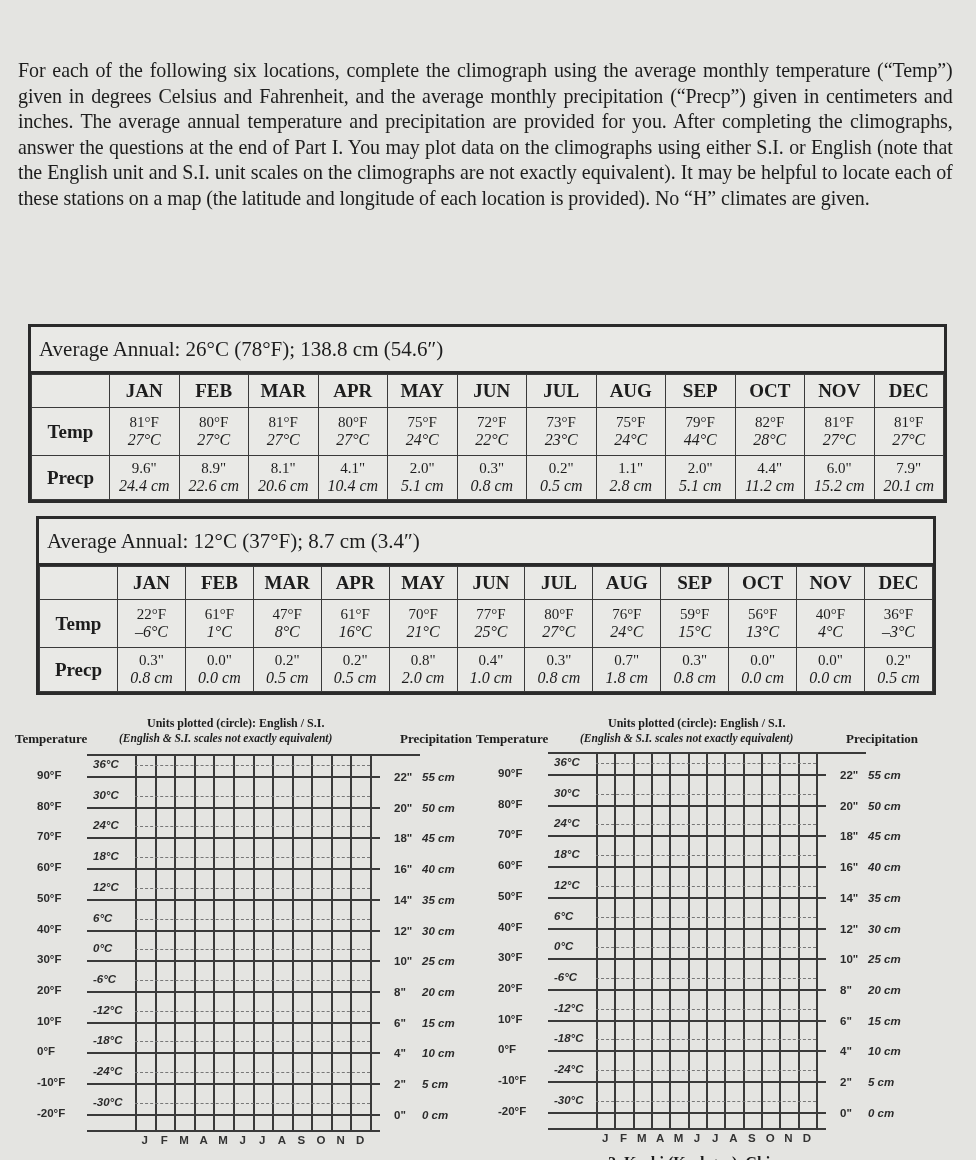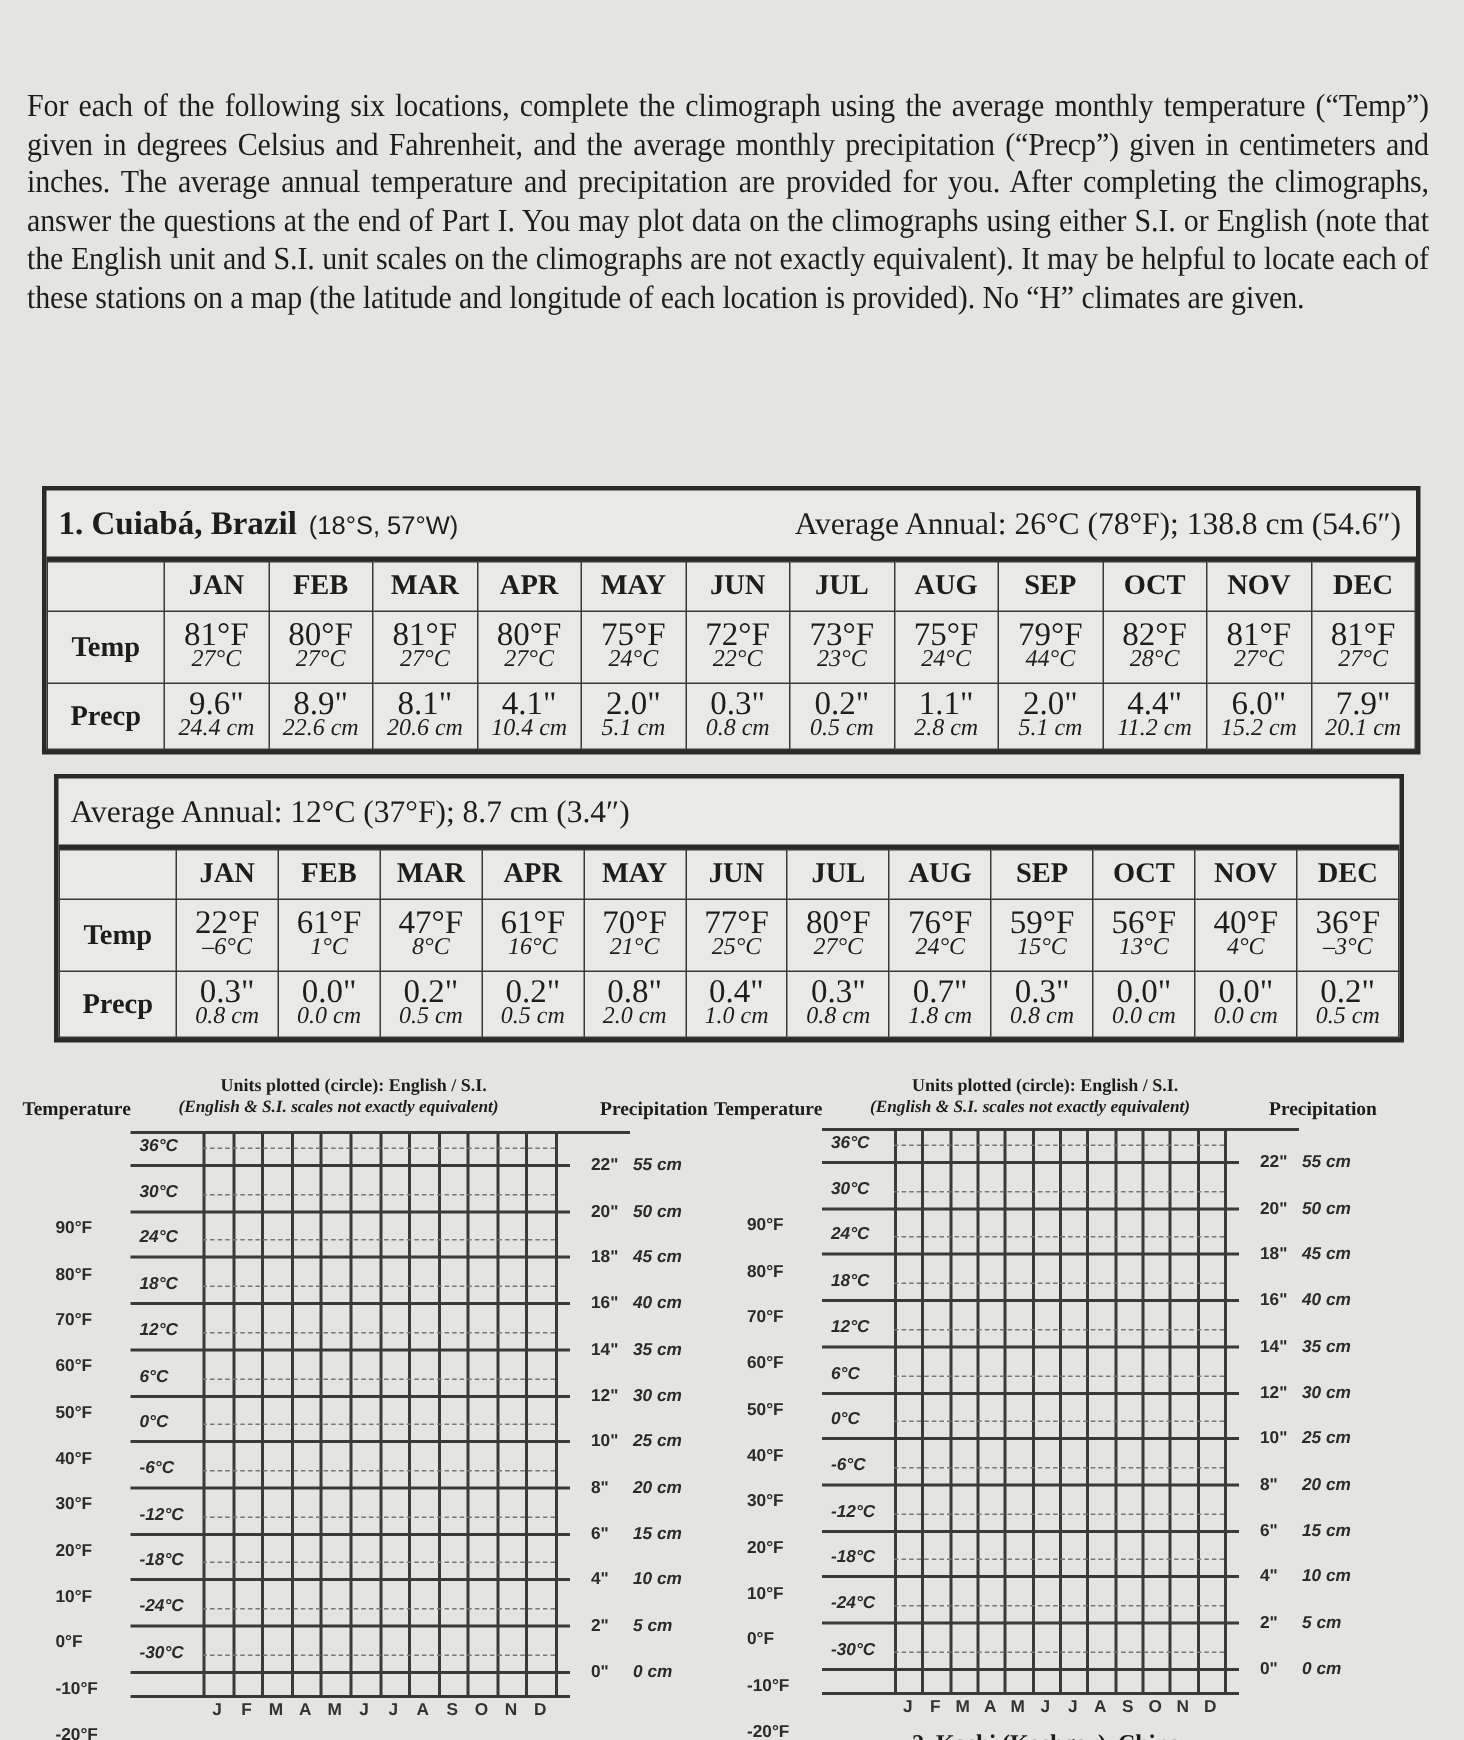--- a/index.html
+++ b/index.html
@@ -9,44 +9,43 @@
          text-align:justify;transform:scaleX(0.93);transform-origin:left top;width:1005px;letter-spacing:-0.1px;}
   .station{position:absolute;border:3px solid #2a2a2a;background:#e9e9e6;}
   .st-head{display:flex;justify-content:space-between;align-items:center;height:44px;border-bottom:3px solid #2a2a2a;padding:0 10px 0 8px;}
   .st-name{font-weight:bold;font-size:22px;}
   .st-coord{font-family:"Liberation Sans",sans-serif;font-size:17px;font-weight:normal;margin-left:8px;}
   .st-annual{font-size:21px;}
   table.clim{border-collapse:collapse;width:100%;table-layout:fixed;}
   table.clim td, table.clim th{border:1.5px solid #3a3a3a;text-align:center;padding:0;}
   table.clim th{font-size:19px;font-weight:bold;height:32px;}
   table.clim td.rowlab{font-weight:bold;font-size:19px;}
-  .v1{font-size:22px;line-height:17px;}
+  .v1{font-size:15px;line-height:17px;}
   .v2{font-size:16px;line-height:18px;font-style:italic;}
   .chart{position:absolute;text-decoration:underline;}
   .chart .title1{position:absolute;font-family:"Liberation Serif",serif;font-weight:bold;font-size:12px;}
   .chart .title2{position:absolute;font-family:"Liberation Serif",serif;font-weight:bold;font-style:italic;font-size:11.5px;}
   .chart .axhead{position:absolute;font-family:"Liberation Serif",serif;font-weight:bold;font-size:13px;}
-  .ylab{position:absolute;font-family:"Liberation Sans",sans-serif;font-weight:bold;font-size:11.5px;color:#2b2b2b;margin-top:44px;}
+  .ylab{position:absolute;font-family:"Liberation Sans",sans-serif;font-weight:bold;font-size:11.5px;color:#2b2b2b;}
   .ylabC{position:absolute;font-family:"Liberation Sans",sans-serif;font-weight:bold;font-style:italic;font-size:11.5px;color:#2b2b2b;}
   .plab{position:absolute;font-family:"Liberation Sans",sans-serif;font-weight:bold;font-size:11.5px;color:#2b2b2b;}
   .pcm{position:absolute;font-family:"Liberation Sans",sans-serif;font-weight:bold;font-style:italic;font-size:11.5px;color:#2b2b2b;}
   .mon{position:absolute;font-family:"Liberation Sans",sans-serif;font-weight:bold;font-size:11.5px;color:#333;text-align:center;width:14px;}
   .caption{position:absolute;font-family:"Liberation Serif",serif;font-weight:bold;font-size:16px;}
   .hline{position:absolute;height:2px;background:#3a3a3a;}
   .dline{position:absolute;height:0;border-top:1.5px dashed #777;}
   .vline{position:absolute;width:2px;background:#3a3a3a;}
 </style>
 </head>
 <body>
 
 <div class="intro">For each of the following six locations, complete the climograph using the average monthly temperature (“Temp”) given in degrees Celsius and Fahrenheit, and the average monthly precipitation (“Precp”) given in centimeters and inches. The average annual temperature and precipitation are provided for you. After completing the climographs, answer the questions at the end of Part I. You may plot data on the climographs using either S.I. or English (note that the English unit and S.I. unit scales on the climographs are not exactly equivalent). It may be helpful to locate each of these stations on a map (the latitude and longitude of each location is provided). No “H” climates are given.</div>
 
 <div class="station" style="left:28px;top:324px;width:913px;">
   <div class="st-head">
-    <div><span class="st-name">1. Cuiabá, Brazil</span><span class="st-coord">(18°S, 57°W)</span></div>
     <div class="st-annual">Average Annual: 26°C (78°F); 138.8 cm (54.6″)</div>
   </div>
   <table class="clim" id="tbl0">
       <colgroup>
         <col style="width:78px">
         <col>
         <col>
         <col>
         <col>
         <col>

